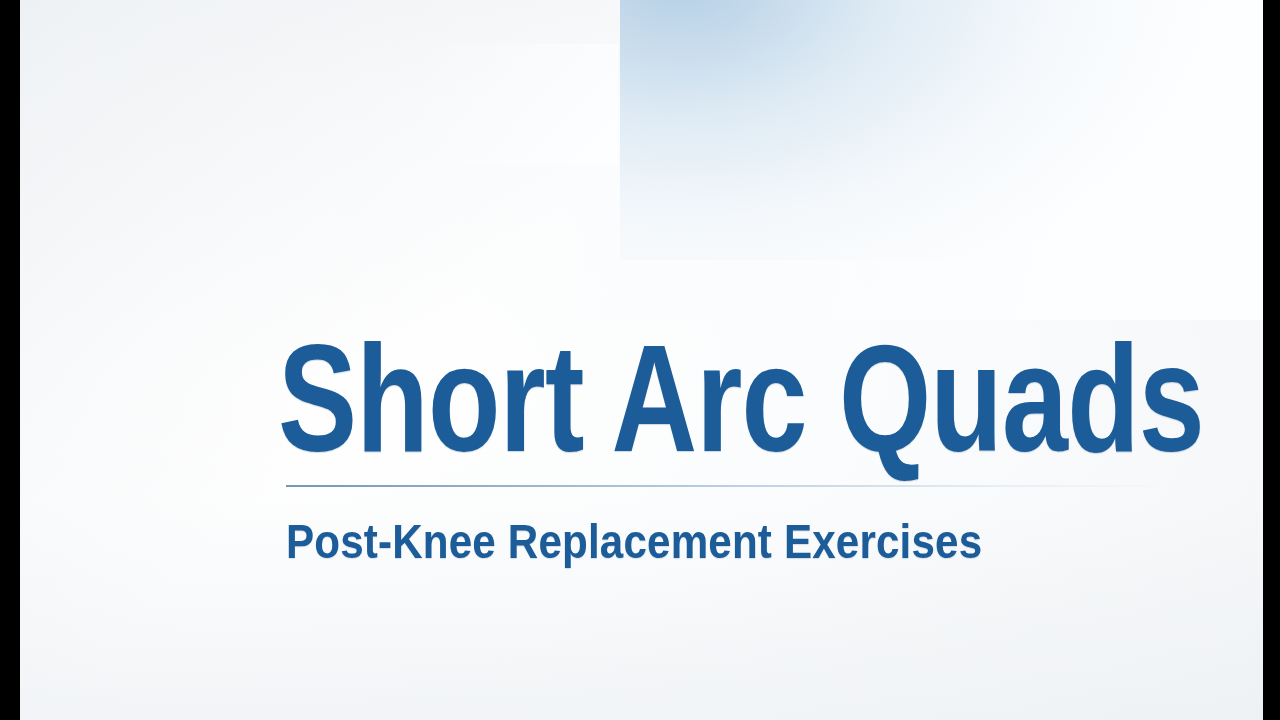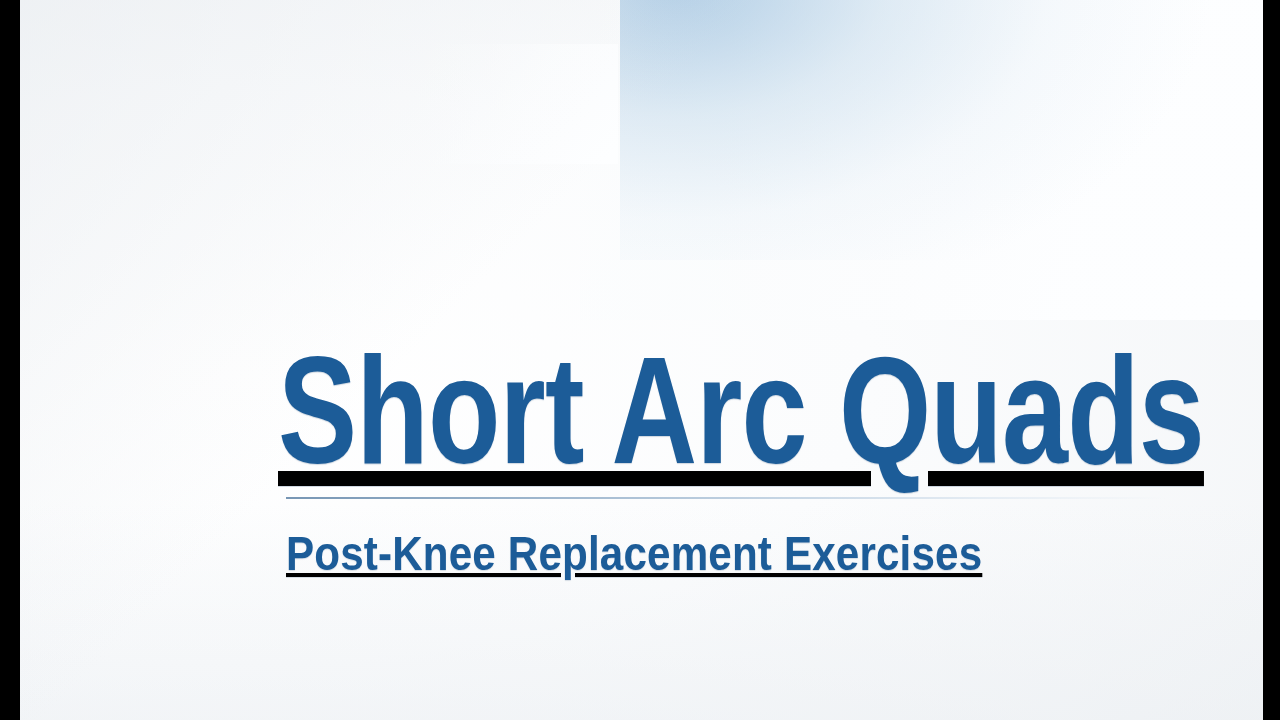--- a/index.html
+++ b/index.html
@@ -145,24 +145,23 @@
       radial-gradient(ellipse 60% 70% at 20% 30%,
         rgba(255,255,255,0.0) 0%,
         rgba(255,255,255,0.0) 100%);
     pointer-events: none;
   }
 
   
   #text-block {
     position: absolute;
     left: 258px;
-    top: 348px;
+    top: 336px;
     width: 900px;
     z-index: 40;
-    text-decoration: underline;
   }
   #slide-title {
     margin: 0;
     font-family: "Liberation Sans Narrow", "Liberation Sans", sans-serif;
     font-weight: bold;
     font-size: 152px;
     line-height: 0.82;
     letter-spacing: -1px;
     color: #1C5C98;
     transform: scaleX(0.78);

